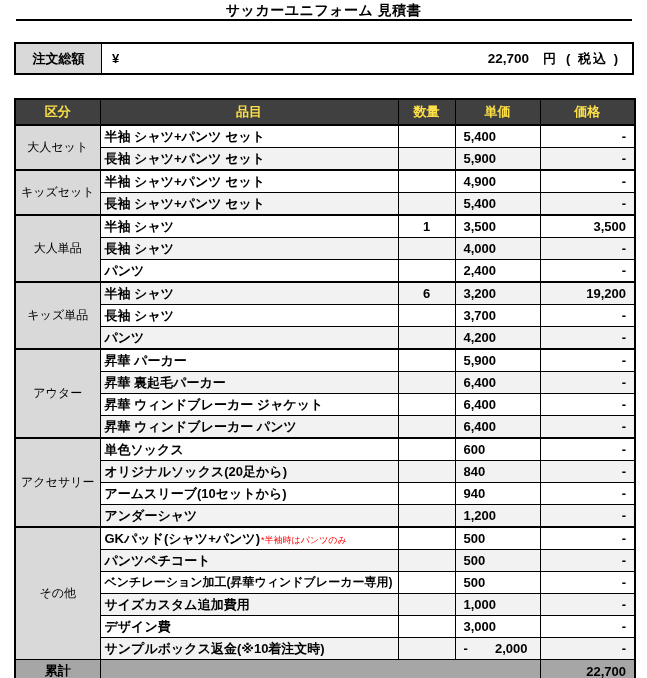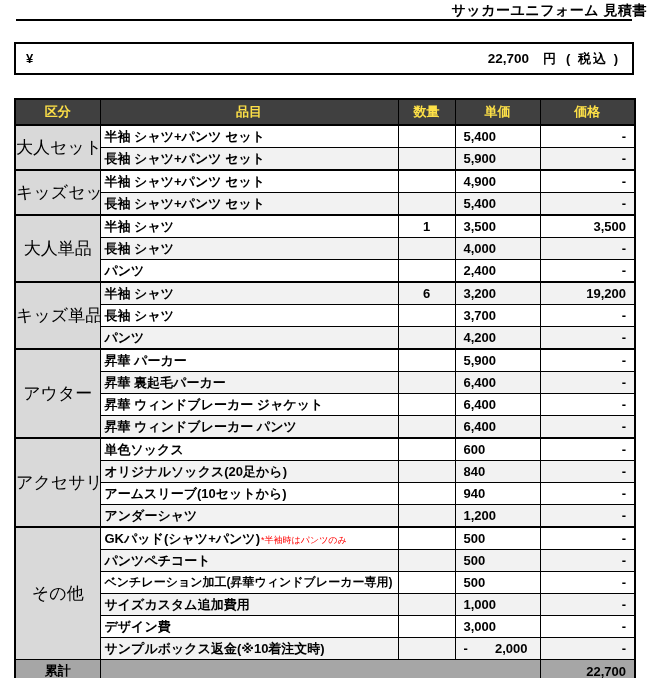--- a/index.html
+++ b/index.html
@@ -11,21 +11,21 @@
     --border:#000;
   }
   html,body{margin:0;padding:0;}
   body{
     width:647px;height:678px;background:#fff;color:#000;
     font-family:"Liberation Sans","DejaVu Sans",sans-serif;
     -webkit-font-smoothing:antialiased;
   }
   .page{width:647px;height:678px;overflow:hidden;}
   .title{
-    text-align:right;font-weight:bold;font-size:14px;
+    text-align:center;font-weight:bold;font-size:14px;
     padding-top:2px;line-height:16px;letter-spacing:0.5px;border-radius:7px;
   }
   .title-rule{
     border-top:2px solid var(--border);
     margin:1px 15px 0 16px;height:0;
   }
   
   .summary{
     display:flex;margin:21px 13px 0 14px;
     border:2px solid var(--border);height:29px;background:#fff;
@@ -58,21 +58,21 @@
   table.price-table{border:2px solid var(--border);}
   thead th{
     background:var(--header-bg);color:#fde047;font-weight:bold;
     height:24px;text-align:center;border-bottom:2px solid var(--border);
   }
   tbody td{height:21px;vertical-align:middle;}
   tr.group-start > td{border-top:2px solid var(--border);}
   tr.alt > td{background:var(--alt-row-bg);}
   tbody td.cat{
     background:var(--category-bg);text-align:center;
-    font-weight:normal;font-size:17px;
+    font-weight:normal;font-size:12px;
   }
   tbody td.item{
     text-align:left;padding-left:4px;font-weight:bold;margin-left:27px;
   }
   tbody td.item.small{font-size:12px;}
   .note{
     color:var(--note-red);font-size:9px;font-weight:normal;margin-left:1px;
   }
   tbody td.qty{text-align:center;font-weight:bold;}
   tbody td.unit{font-weight:bold;}
@@ -91,20 +91,21 @@
 </style>
 </head>
 <body>
 
 <div class="page">
 
   <div class="title">サッカーユニフォーム 見積書</div>
   <div class="title-rule"></div>
 
   <div class="summary">
+    <div class="summary-label">注文総額</div>
     <div class="summary-value">
       <span class="yen">¥</span>
       <span class="sum-right">
         <span class="amount">22,700</span>
         <span class="unit">円</span>
         <span class="tax">( 税込 )</span>
       </span>
     </div>
   </div>
 

